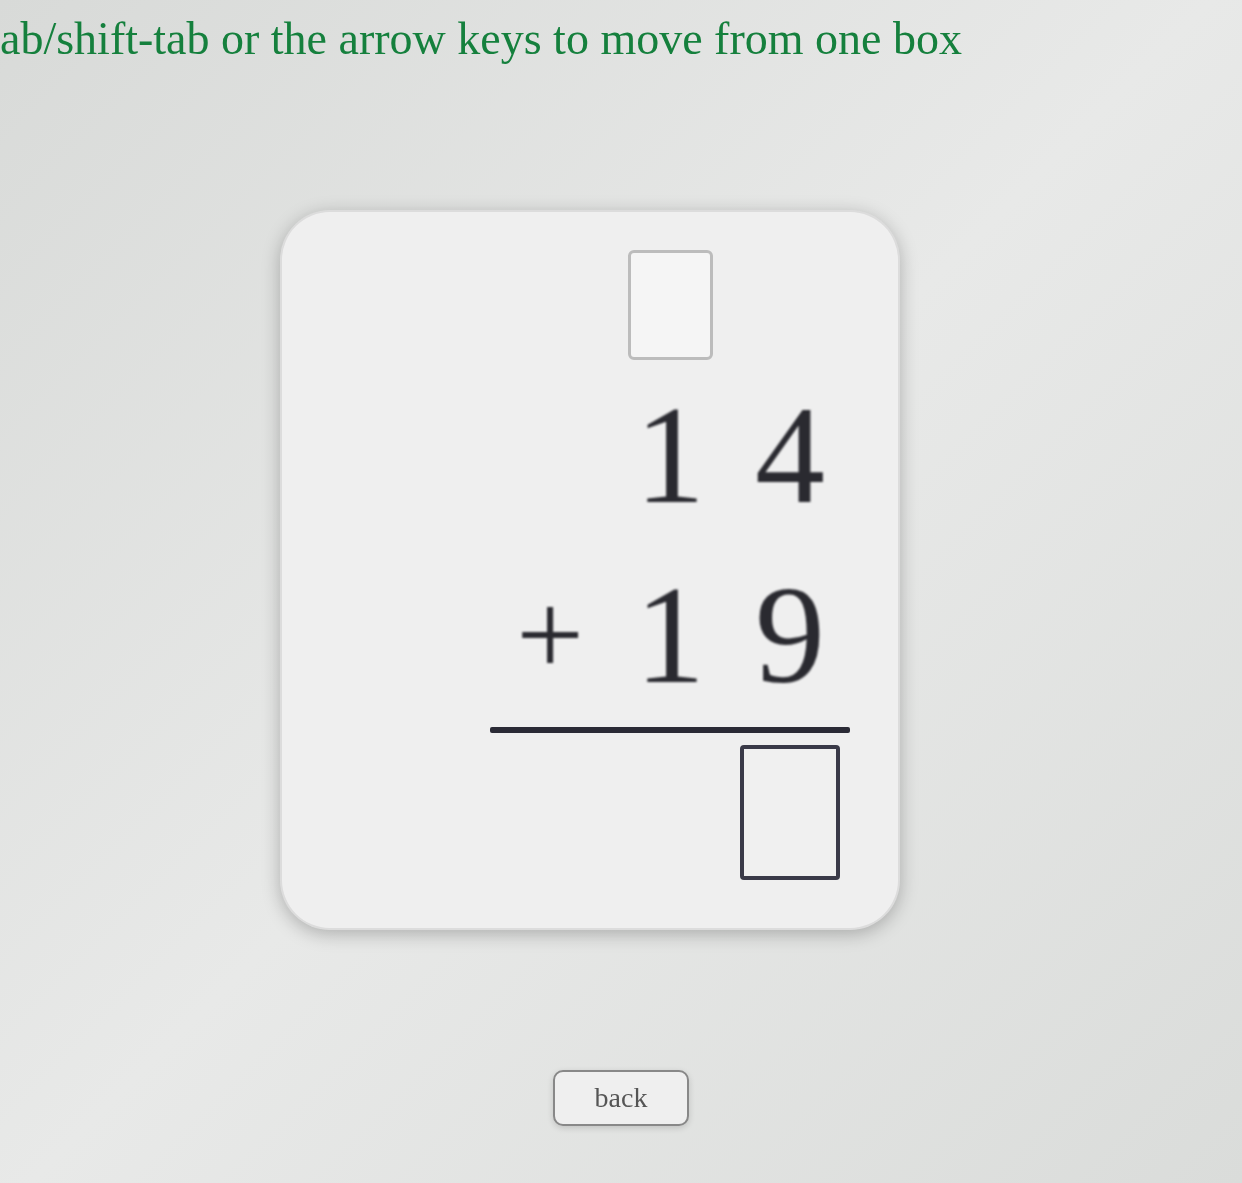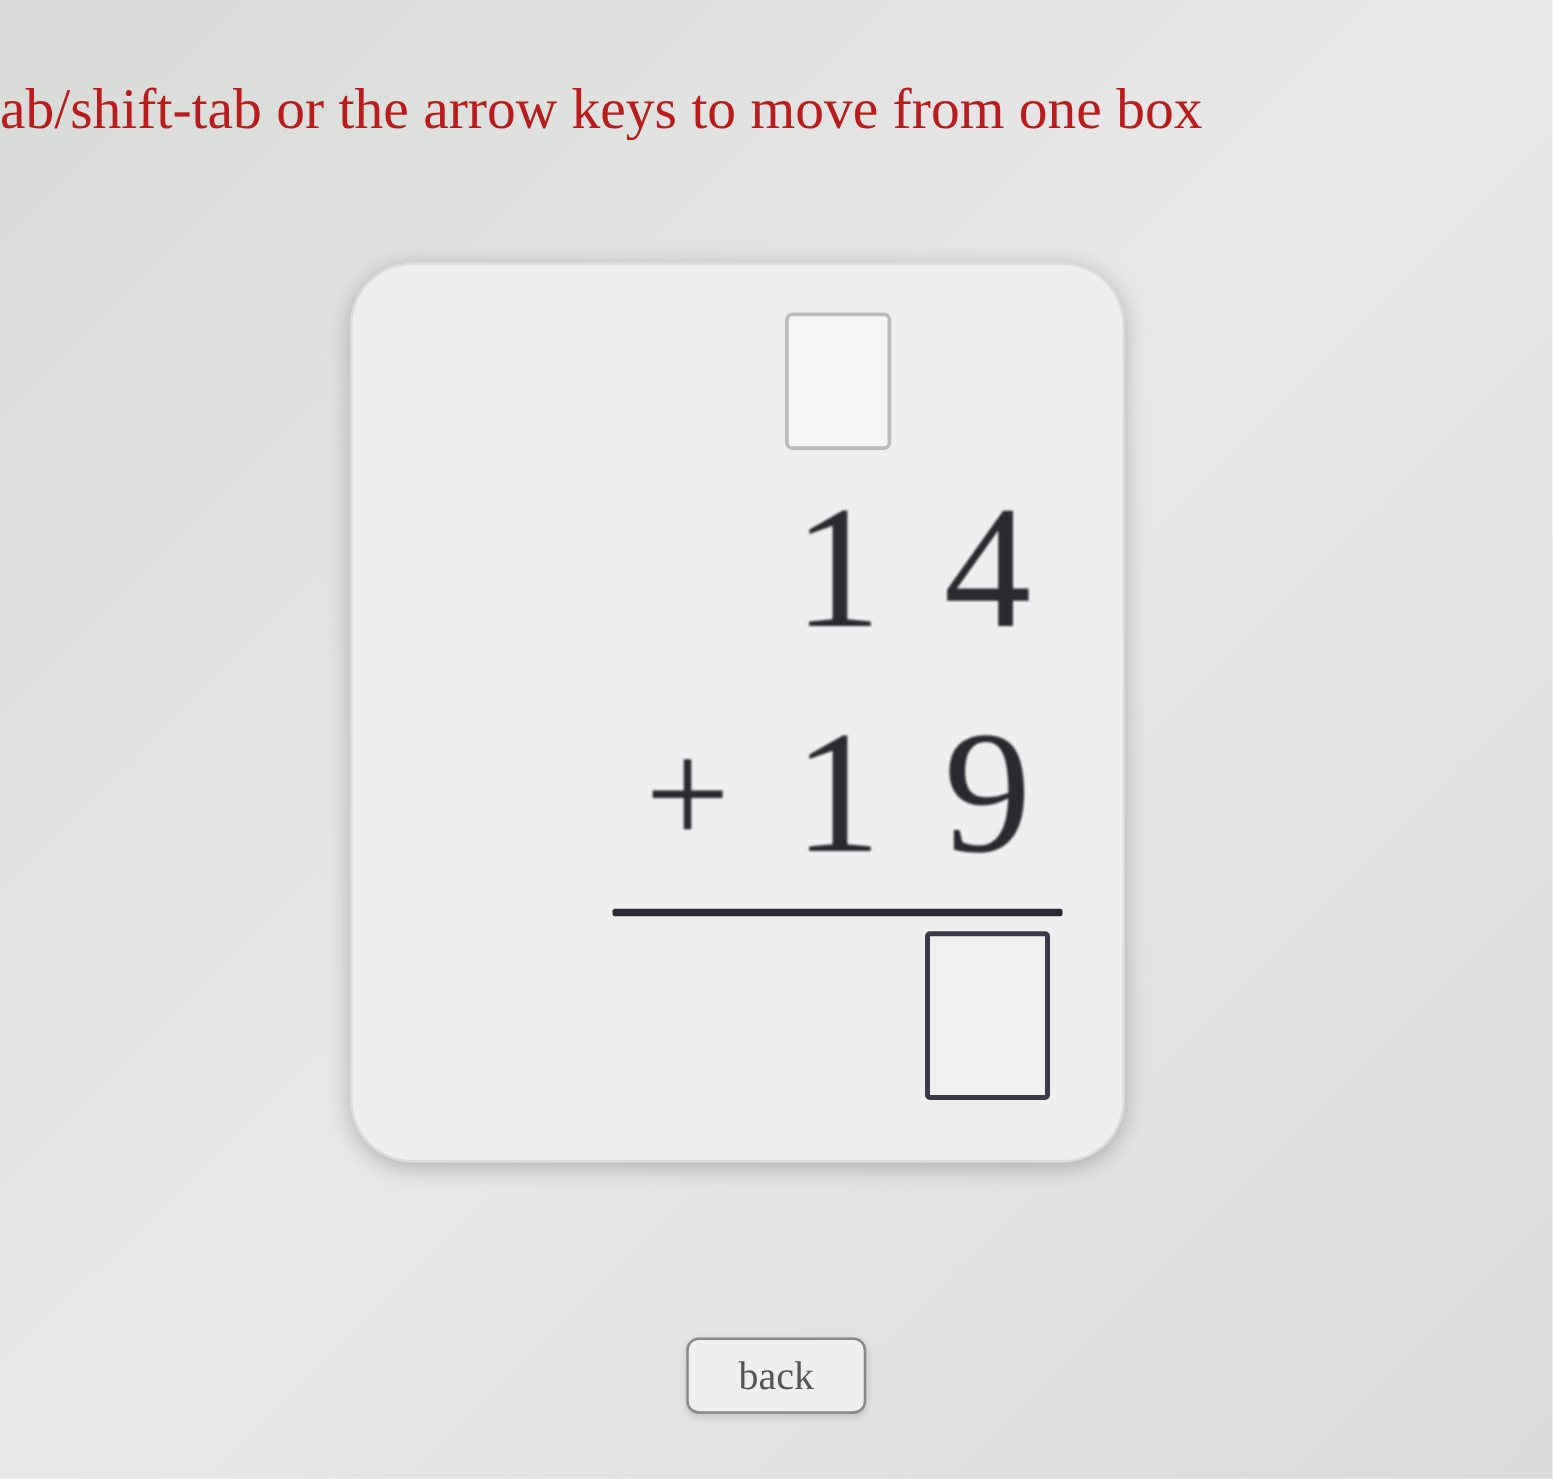--- a/index.html
+++ b/index.html
@@ -13,25 +13,24 @@
       background: linear-gradient(135deg, #d8dad8 0%, #e8e9e8 50%, #dadcda 100%);
       font-family: Georgia, 'Times New Roman', serif;
       overflow: hidden;
       position: relative;
     }
     .instruction-text {
       position: absolute;
       top: 12px;
       left: 0;
       font-size: 46px;
-      color: #b91c1c;
+      color: #15803d;
       font-family: Georgia, serif;
       white-space: nowrap;
       filter: blur(0.5px);
-      margin-top: 48px;
     }
     .math-card {
       position: absolute;
       top: 210px;
       left: 280px;
       width: 620px;
       height: 720px;
       background: #efefef;
       border-radius: 50px;
       box-shadow: 0 4px 18px rgba(0,0,0,0.25), inset 0 0 0 2px rgba(0,0,0,0.08);
@@ -93,21 +92,21 @@
       position: absolute;
       top: 1070px;
       left: 0;
       width: 100%;
       display: flex;
       justify-content: center;
       gap: 30px;
     }
     .nav-btn {
       font-family: Georgia, serif;
-      font-size: 32px;
+      font-size: 28px;
       color: #555;
       background: #efefef;
       border: 2px solid #888;
       border-radius: 10px;
       padding: 10px 40px;
       cursor: pointer;
       box-shadow: 0 2px 6px rgba(0,0,0,0.15);
       filter: blur(0.4px);
     }
   </style>

